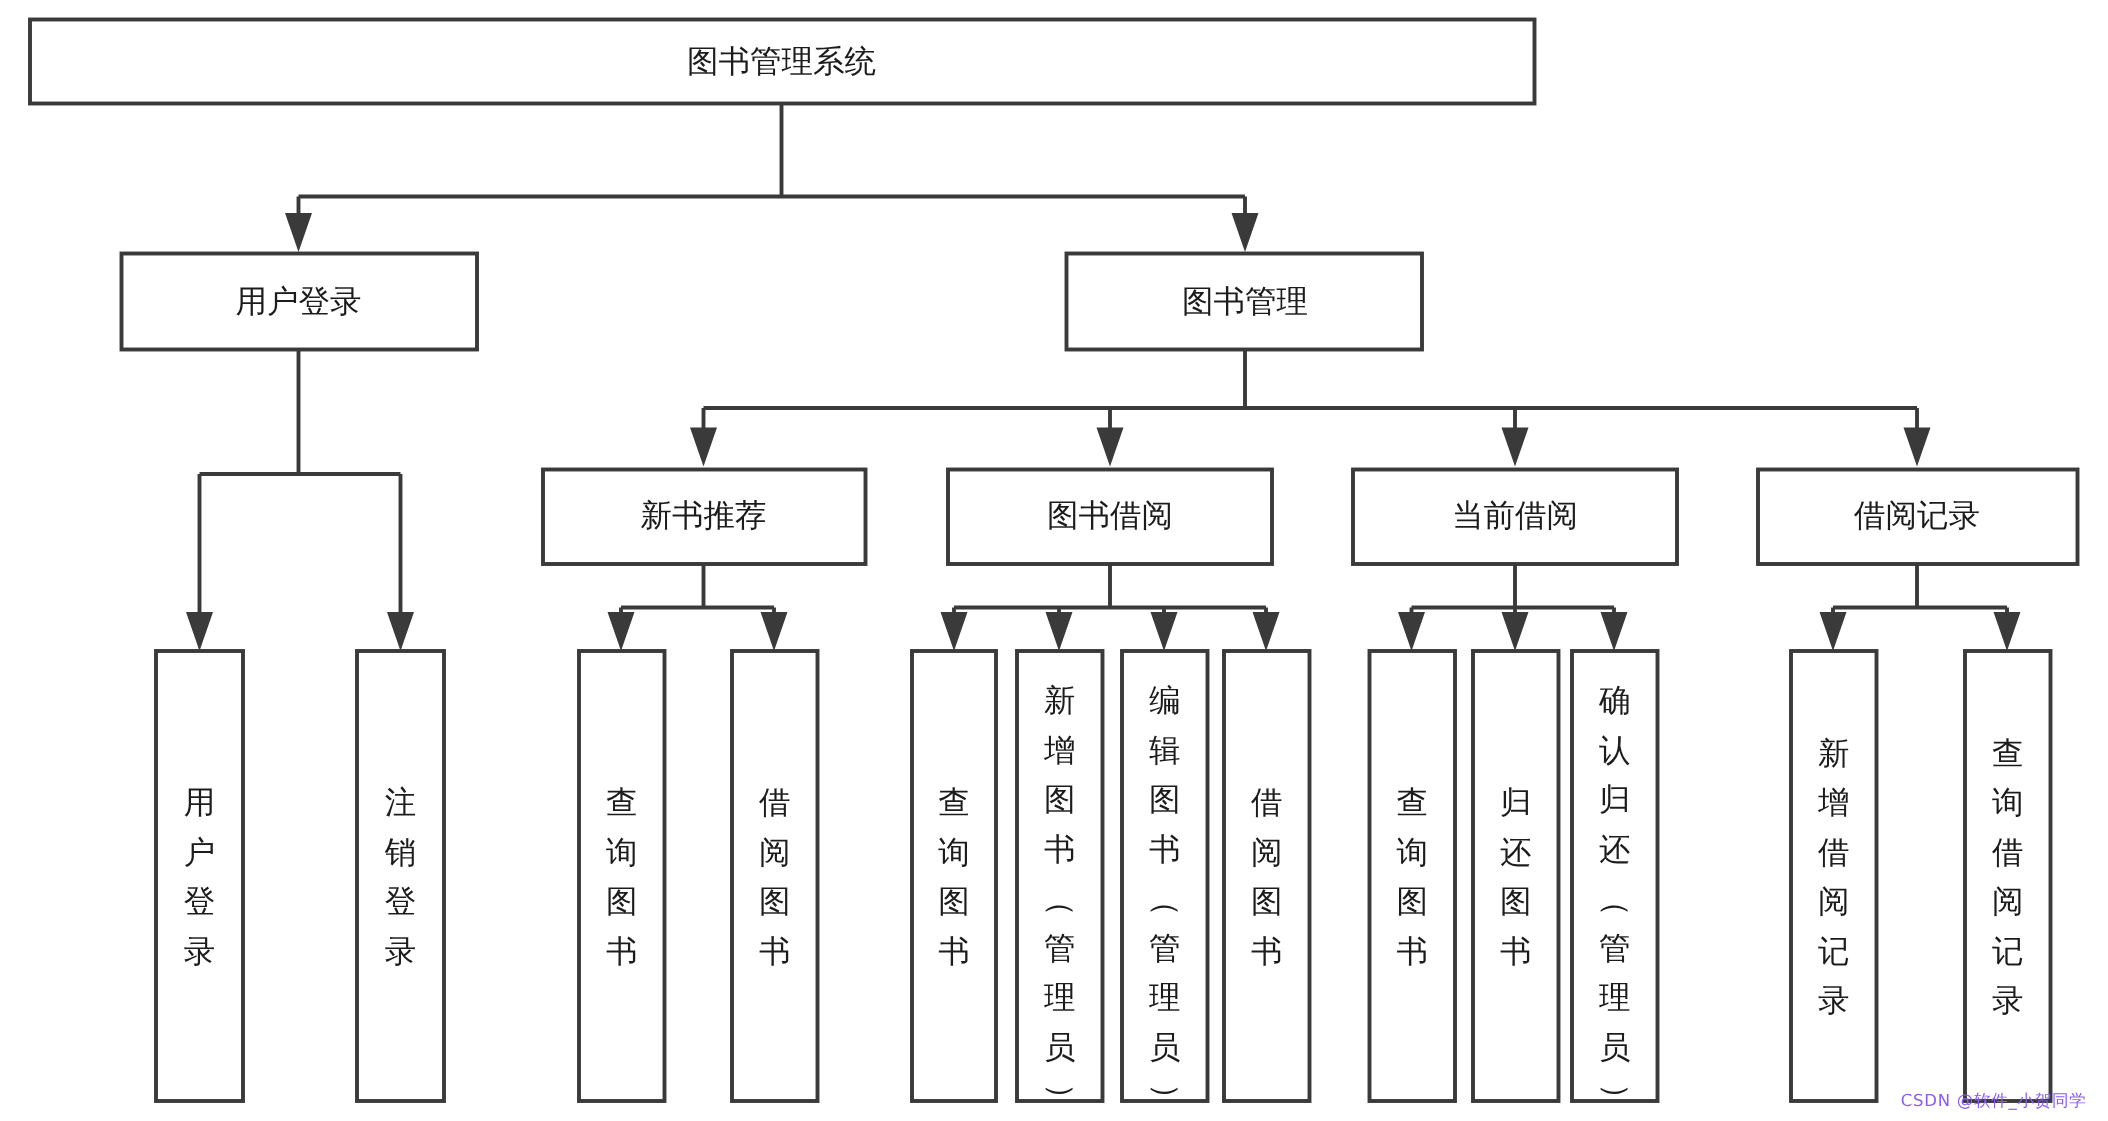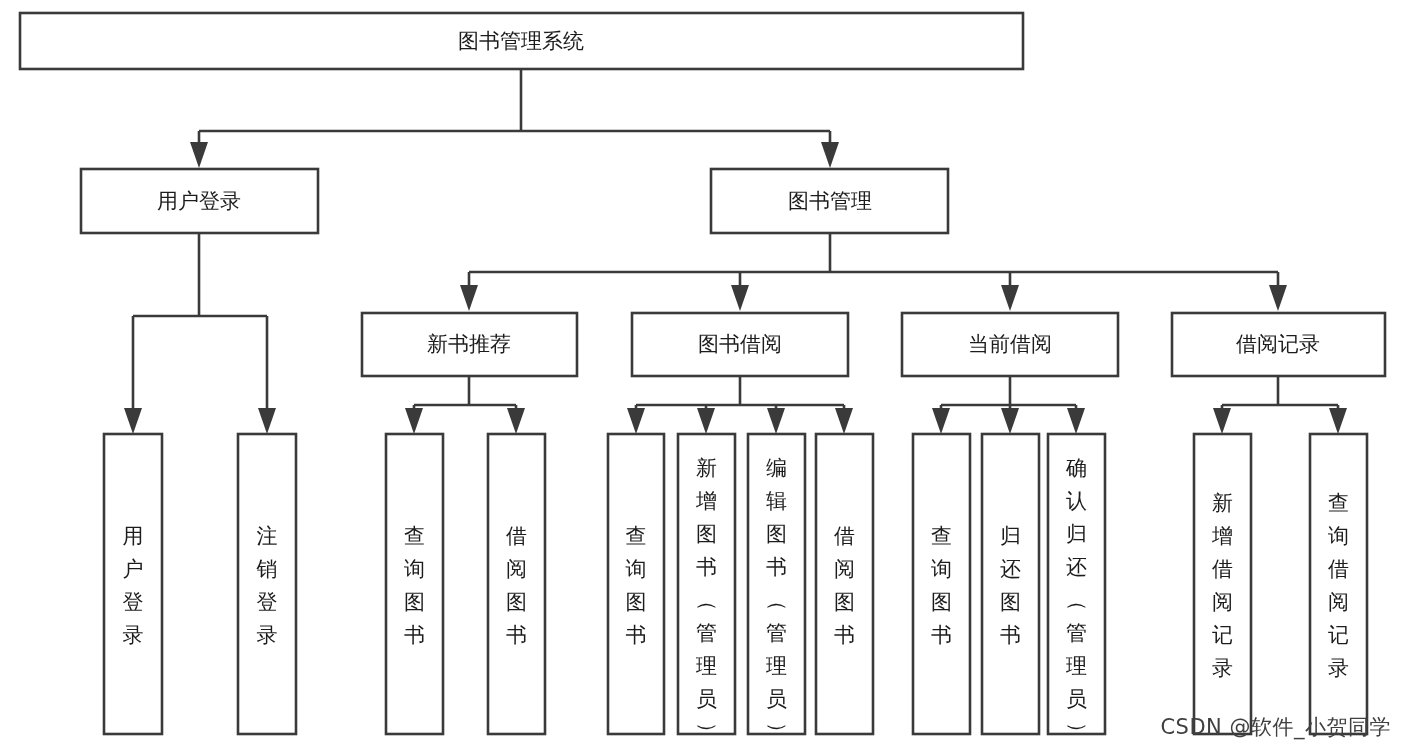--- a/index.html
+++ b/index.html
@@ -54,22 +54,22 @@
     font-family: "DejaVu Sans", "Liberation Sans", sans-serif;
     fill: #1c1c1c;
     font-size: 21px;
     text-anchor: middle;
   }
   .watermark {
     position: absolute;
     right: 14px;
     bottom: 6px;
     font-family: "DejaVu Sans", "Liberation Sans", sans-serif;
-    font-size: 21px;
-    color: #404040;
+    font-size: 11px;
+    color: #8b5cf6;
     letter-spacing: 0.5px;
     white-space: nowrap;
     user-select: none;
   }
 </style>
 </head>
 <body>
 
 <div id="diagram-root">
 

